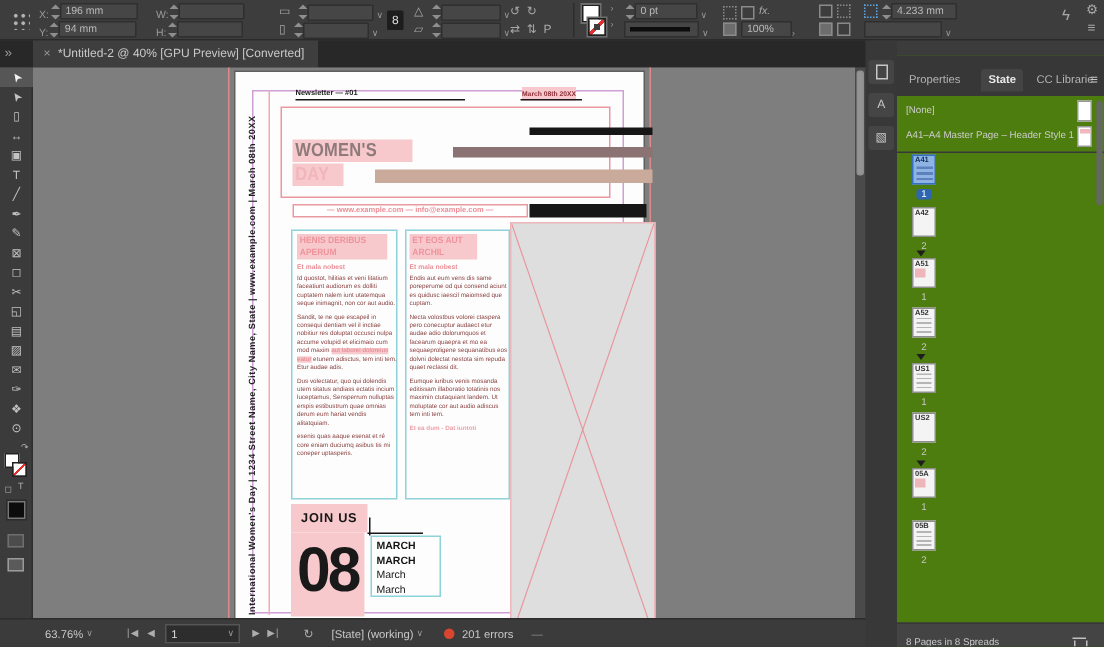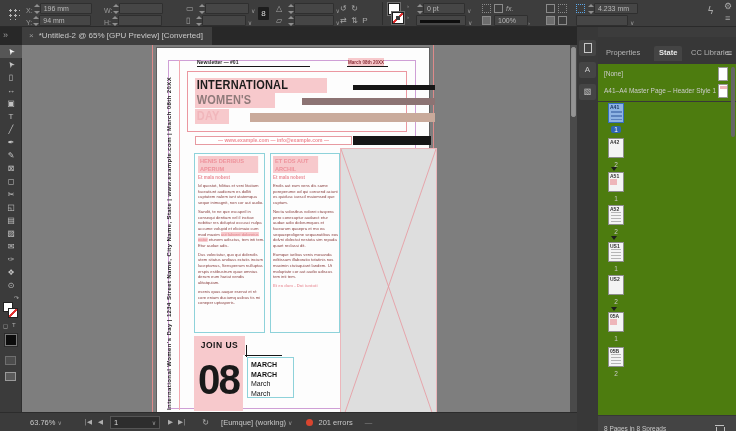--- a/index.html
+++ b/index.html
@@ -162,21 +162,21 @@
     <span class="row1" style="left:576px;"><span class="corner-ico"></span><span class="stp"></span><span class="well" style="width:44px;">4.233 mm</span></span>
     <span class="row2" style="left:576px;"><span class="well" style="width:52px;"></span><span class="combo-ch">∨</span></span>
 
     <span class="cb-abs mini-ico" style="left:708px;top:5px;font-size:10px;">ϟ</span>
     <span class="cb-abs mini-ico" style="left:724px;top:1px;font-size:9px;">⚙</span>
     <span class="cb-abs mini-ico" style="left:725px;top:13px;font-size:9px;">≡</span>
   </div>
 
   <div class="tabbar">
     <span class="tab-overflow">»</span>
-    <div class="doc-tab"><span class="tab-close">×</span><span>*Untitled-2 @ 65% [GPU Preview] [Converted]</span></div>
+    <div class="doc-tab"><span class="tab-close">×</span><span>*Untitled-2 @ 40% [GPU Preview] [Converted]</span></div>
   </div>
 
   <div class="tools">
     <div class="tool active"><span class="g rotNW">➤</span></div>
     <div class="tool"><span class="g rotNW">➤</span></div>
     <div class="tool"><span class="g">▯</span></div>
     <div class="tool"><span class="g">↔</span></div>
     <div class="tool"><span class="g">▣</span></div>
     <div class="tool"><span class="g">T</span></div>
     <div class="tool"><span class="g">╱</span></div>
@@ -219,23 +219,20 @@
 
       <div class="abs vtext" style="left:9px;top:14px;height:348px;">International Women's Day | 1234 Street Name, City Name, State | www.example.com | March 08th 20XX</div>
       <div class="abs" style="left:22px;top:12px;width:1px;height:350px;background:#f2a9b0;"></div>
 
       <div class="abs meta" style="left:40px;top:11px;">Newsletter — #01</div>
       <div class="abs" style="left:40px;top:18px;width:113px;height:1px;background:#161616;"></div>
       <div class="abs chip" style="left:191px;top:10px;width:36px;height:9px;">March 08th 20XX</div>
       <div class="abs" style="left:190px;top:18px;width:41px;height:1px;background:#161616;"></div>
 
       <div class="abs pkframe" style="left:30px;top:23px;width:220px;height:61px;"></div>
-      <div class="abs pinkbox" style="left:38px;top:30px;width:132px;height:15px;">
-          <div class="ttl" style="color:#1c1c1c;">INTERNATIONAL</div>
-        </div>
       <div class="abs blackbar" style="left:196px;top:37px;width:82px;height:5px;"></div>
       <div class="abs pinkbox" style="left:38px;top:45px;width:80px;height:15px;">
           <div class="ttl" style="color:#8f7a7a;">WOMEN'S</div>
         </div>
       <div class="abs" style="left:145px;top:50px;width:133px;height:7px;background:#8c7373;"></div>
       <div class="abs pinkbox" style="left:38px;top:61px;width:34px;height:15px;">
           <div class="ttl" style="color:#f1b6bb;">DAY</div>
         </div>
       <div class="abs" style="left:93px;top:65px;width:185px;height:9px;background:#c9aa9b;"></div>
 
@@ -289,21 +286,21 @@
     <span class="combo-ch">∨</span>
     <span class="sb-ico" style="margin-left:22px;">∣◀</span>
     <span class="sb-ico" style="margin-left:6px;">◀</span>
     <span class="pgwell" style="margin-left:7px;">
         <span>1</span>
         <span class="combo-ch">∨</span>
       </span>
     <span class="sb-ico" style="margin-left:8px;">▶</span>
     <span class="sb-ico" style="margin-left:5px;">▶∣</span>
     <span class="sb-ico" style="margin-left:16px;font-size:8px;">↻</span>
-    <span style="margin-left:12px;">[Eumque] (working)</span>
+    <span style="margin-left:12px;">[State] (working)</span>
     <span class="combo-ch">∨</span>
     <span class="err-dot" style="margin-left:14px;"></span>
     <span style="margin-left:5px;">201 errors</span>
     <span style="margin-left:12px;color:#888;">—</span>
   </div>
 
   <div class="dock">
     <div class="dock-btn" style="top:13px;"><span class="ico-pages-sq"></span></div>
     <div class="dock-btn" style="top:35px;">A</div>
     <div class="dock-btn" style="top:57px;">▧</div>

